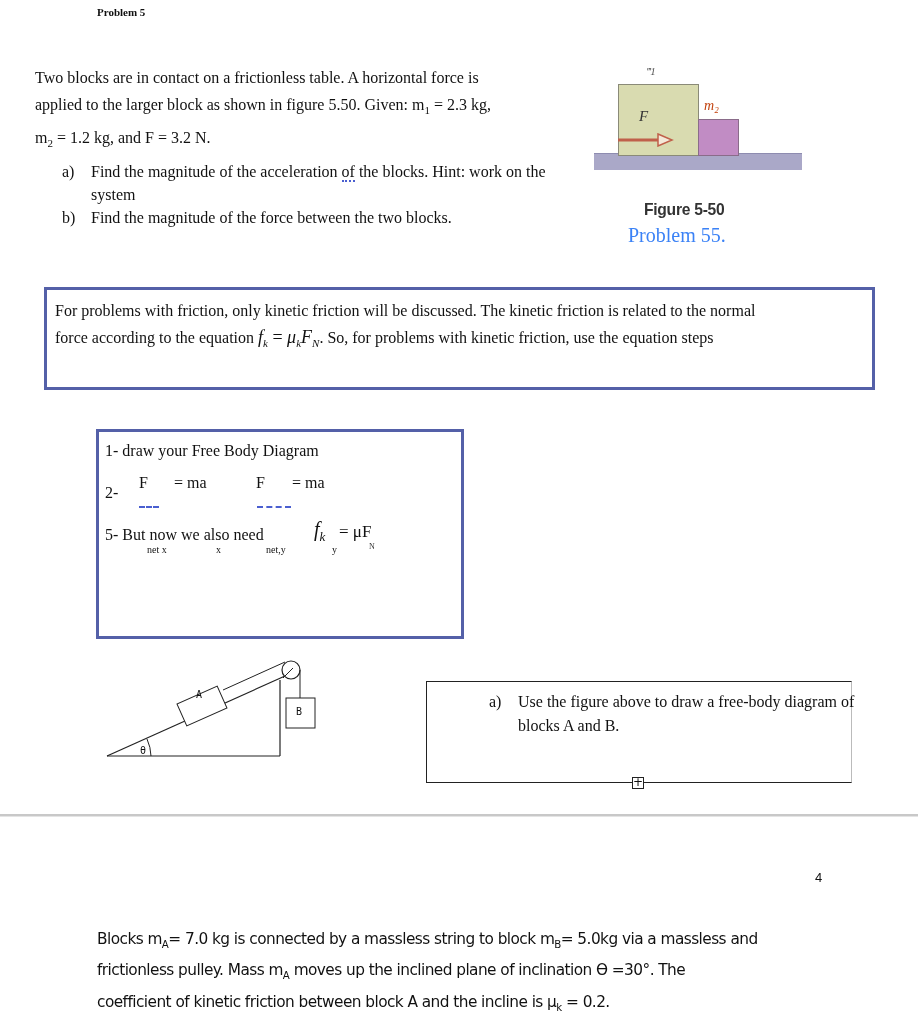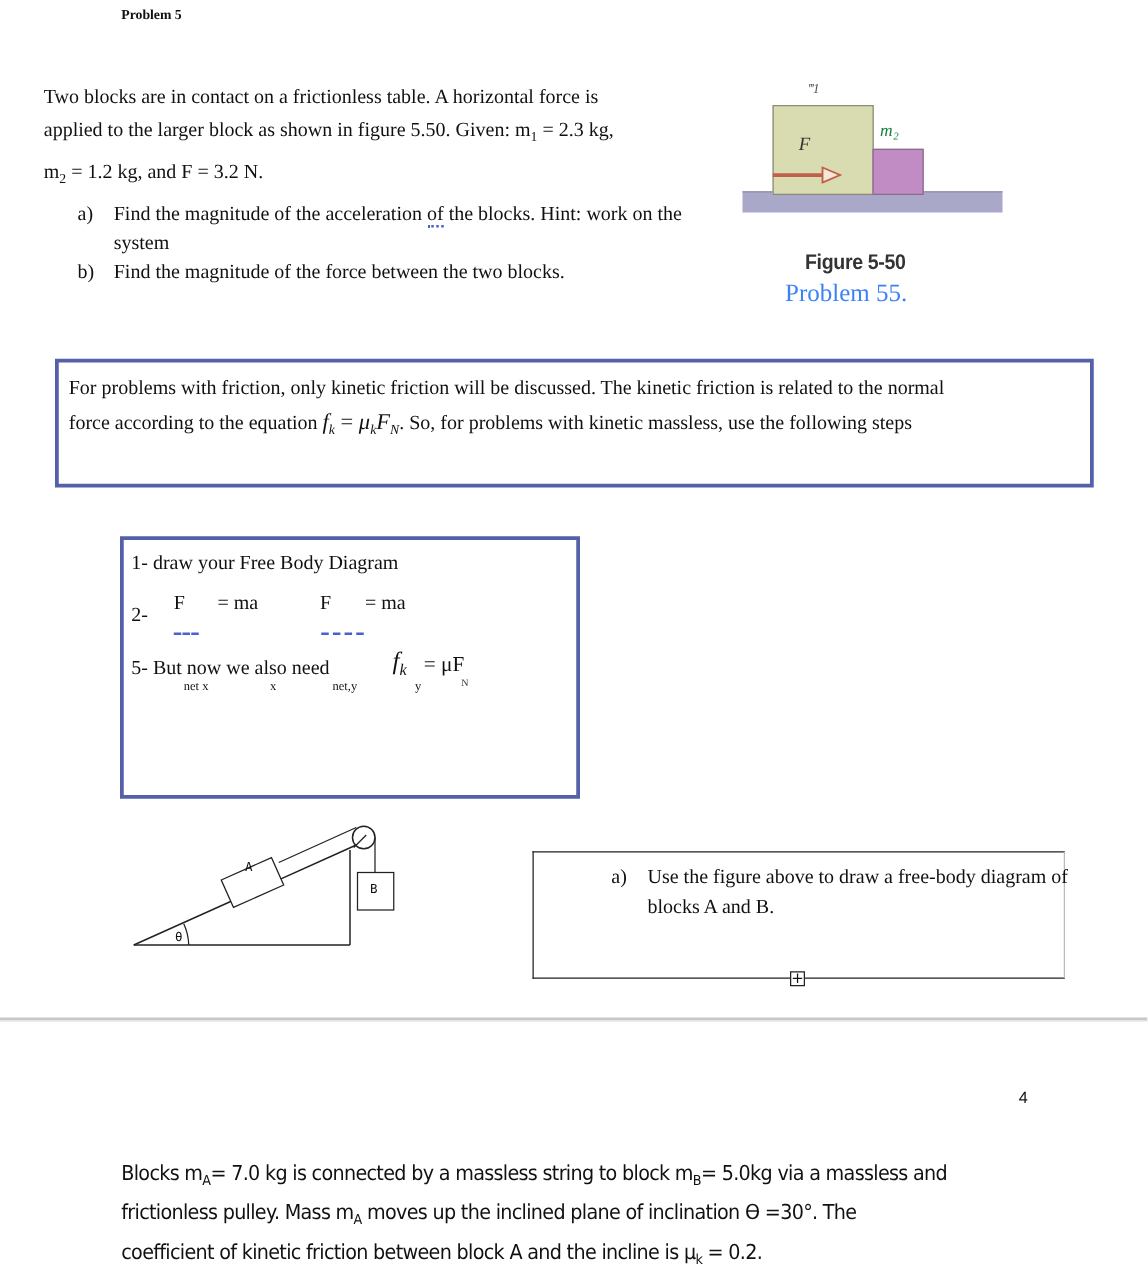--- a/index.html
+++ b/index.html
@@ -20,21 +20,21 @@
     .q { position: relative; padding-left: 29px; }
     .q .lbl { position: absolute; left: 0; top: 0; }
     .dotted { border-bottom: 2px dotted #4a5fd0; }
 
     
     .fig550 { left: 594px; top: 60px; width: 208px; height: 190px; }
     .table-surface { left: 0; top: 93px; width: 208px; height: 16px; background: #aaa8c8; border-top: 1px solid #8e8cb0; }
     .block-m1 { left: 24px; top: 24px; width: 79px; height: 70px; background: #d9dbb0; border: 1px solid #8a8a78; }
     .block-m2 { left: 104px; top: 59px; width: 39px; height: 35px; background: #c18cc4; border: 1px solid #8a6c8a; }
     .m1-label { left: 52px; top: 5px; font-size: 11px; font-style: italic; color: #555; letter-spacing: -1px; }
-    .m2-label { left: 110px; top: 38px; font-size: 14px; font-style: italic; color: #15803d; }
+    .m2-label { left: 110px; top: 38px; font-size: 14px; font-style: italic; color: #c2410c; }
     .f-label { left: 45px; top: 48px; font-size: 15px; font-style: italic; color: #333; }
     .fig-caption-bold { left: 50px; top: 140px; font-size: 17px; font-weight: bold; color: #333; letter-spacing: -0.3px; transform: scaleX(0.92); transform-origin: left; }
     .fig-caption { left: 34px; top: 164px; font-size: 20px; color: #3b82f6; }
 
     
     .friction-box {
       left: 44px; top: 287px; width: 831px; height: 103px; border: 3px solid #5460a8;
       box-sizing: border-box; padding: 7px 8px; font-size: 16px; line-height: 27px;
     }
     .friction-box .line { white-space: nowrap; display: block; }
@@ -124,21 +124,21 @@
   <svg class="abs" style="left:24px;top:73px" width="56" height="14">
     <line x1="0" y1="7" x2="40" y2="7" stroke="#c0604a" stroke-width="3"></line>
     <polygon points="40,1 54,7 40,13" fill="#f4e8d8" stroke="#c0604a" stroke-width="1.5"></polygon>
   </svg>
   <div class="abs fig-caption-bold sans">Figure 5-50</div>
   <div class="abs fig-caption serif">Problem 55.</div>
 </div>
 
 <div class="abs friction-box">
   <span class="line">For problems with friction, only kinetic friction will be discussed. The kinetic friction is related to the normal</span>
-  <span class="line"><span>force according to the equation </span><span class="mi">f</span><span class="sub">k</span><span style="font-size:18px"> = </span><span class="mi">μ</span><span class="sub">k</span><span class="mi">F</span><span class="sub">N</span><span>.</span><span>  So, for problems with kinetic massless, use the following steps</span></span>
+  <span class="line"><span>force according to the equation </span><span class="mi">f</span><span class="sub">k</span><span style="font-size:18px"> = </span><span class="mi">μ</span><span class="sub">k</span><span class="mi">F</span><span class="sub">N</span><span>.</span><span>  So, for problems with kinetic friction, use the equation steps</span></span>
 </div>
 
 <div class="abs steps-box">
   <div class="abs step1">1- draw your Free Body Diagram</div>
   <div class="abs step2-num">2-</div>
   <div class="abs F1">F</div>
   <div class="abs eq1">= ma</div>
   <div class="abs F2">F</div>
   <div class="abs eq2">= ma</div>
   <div class="abs blue-dash"></div>

